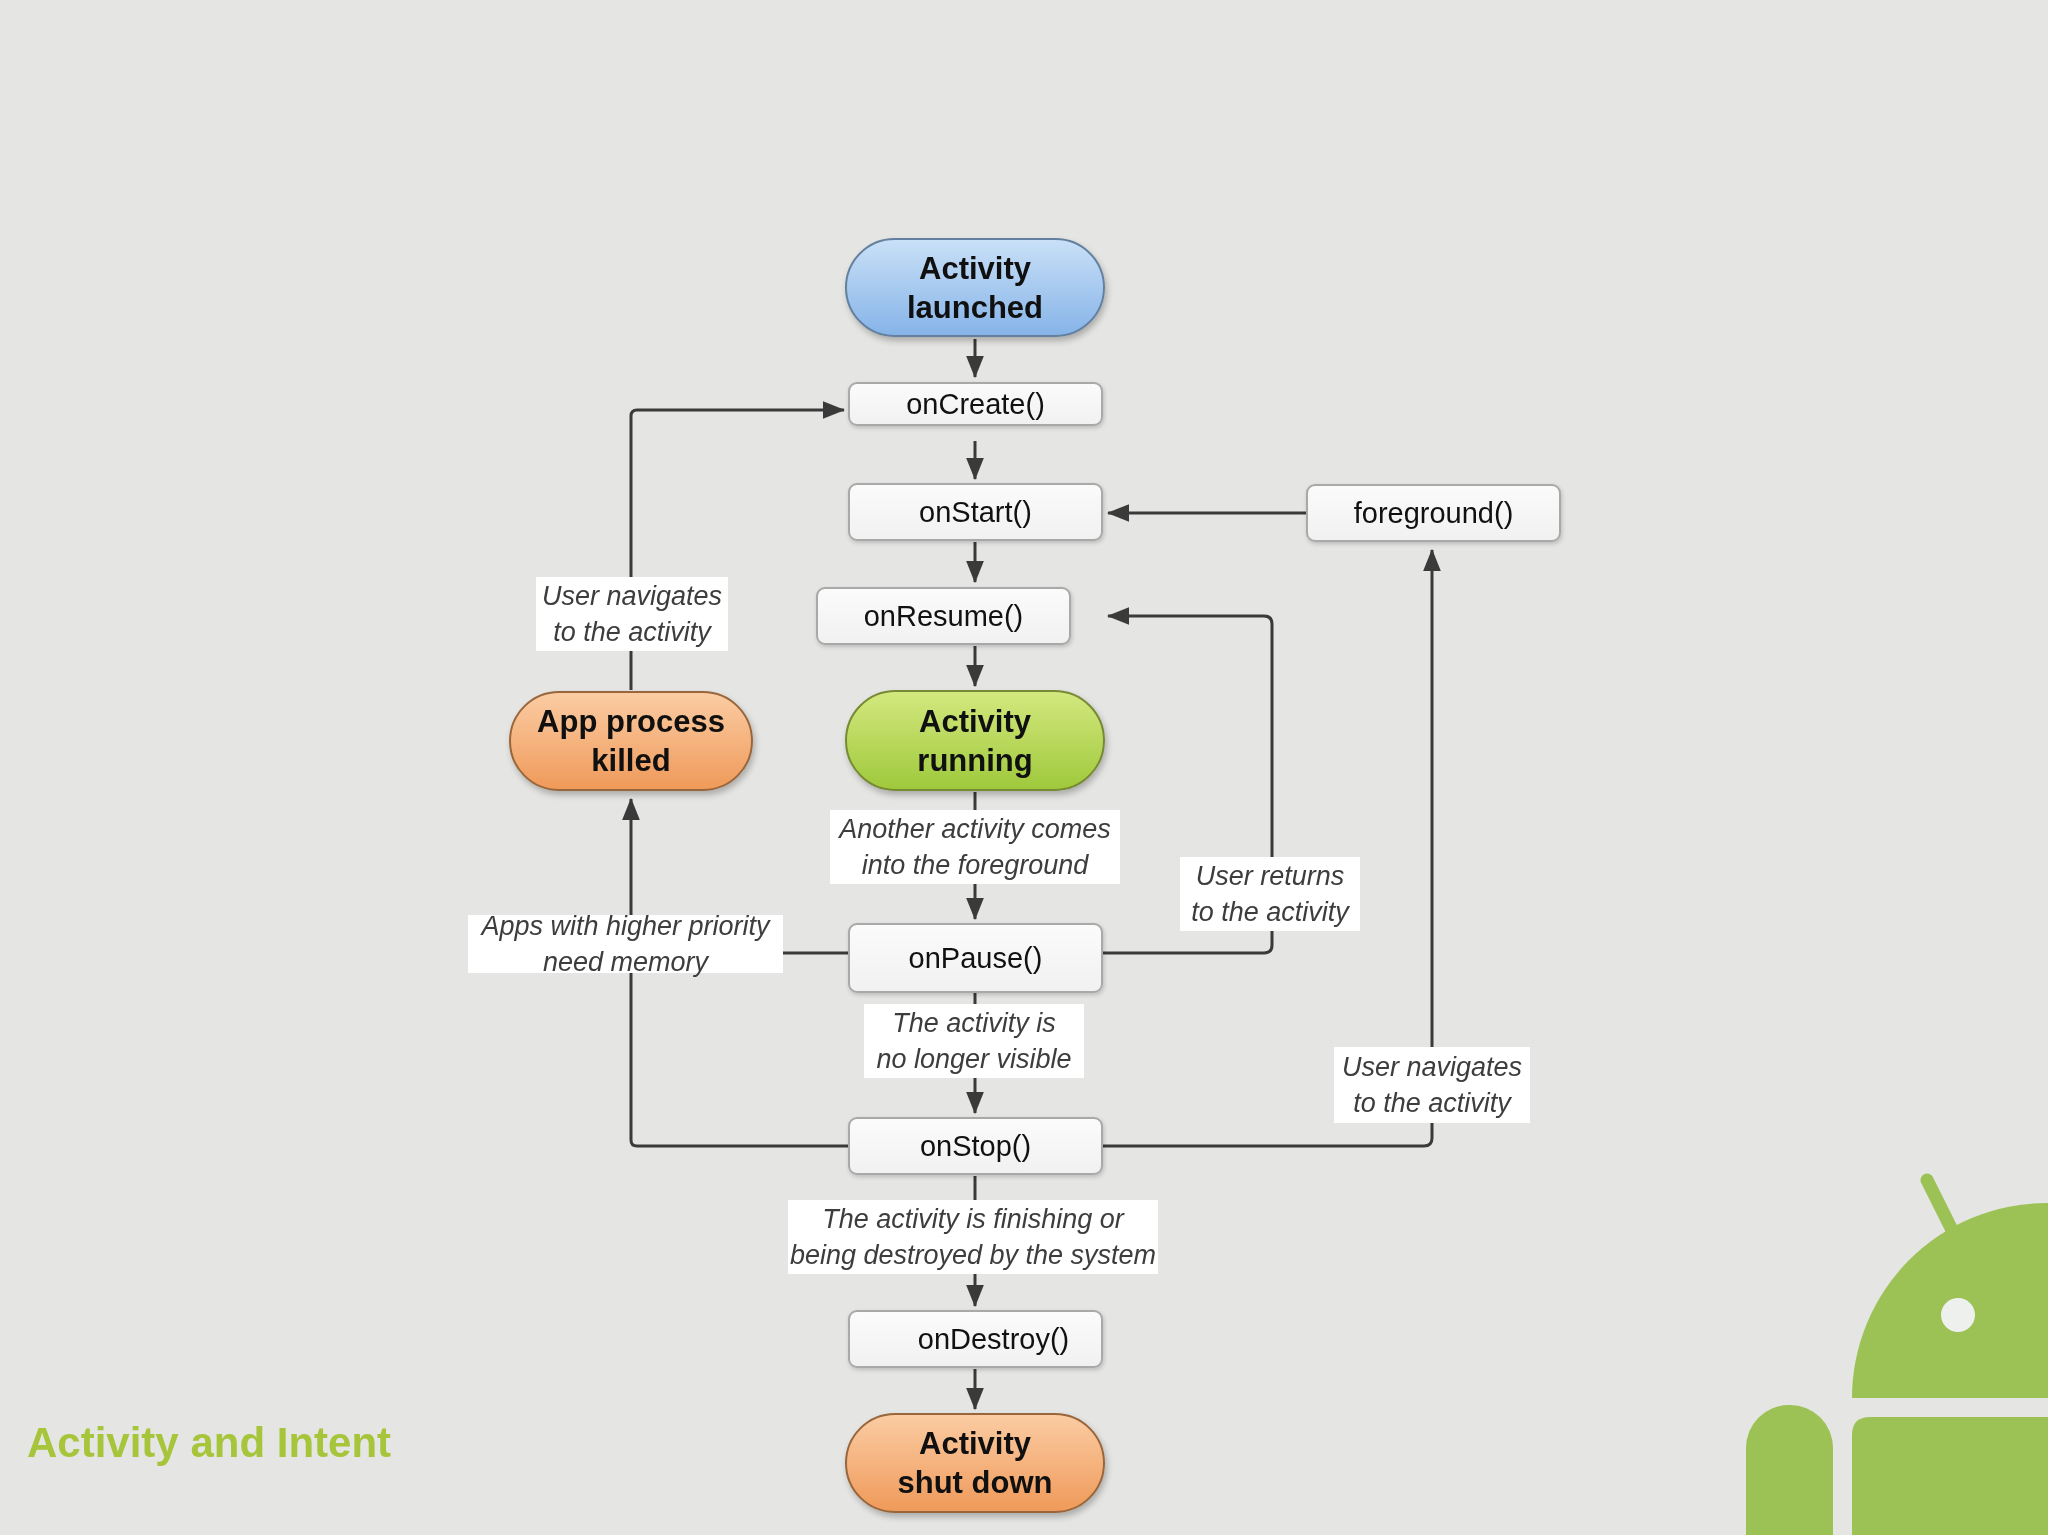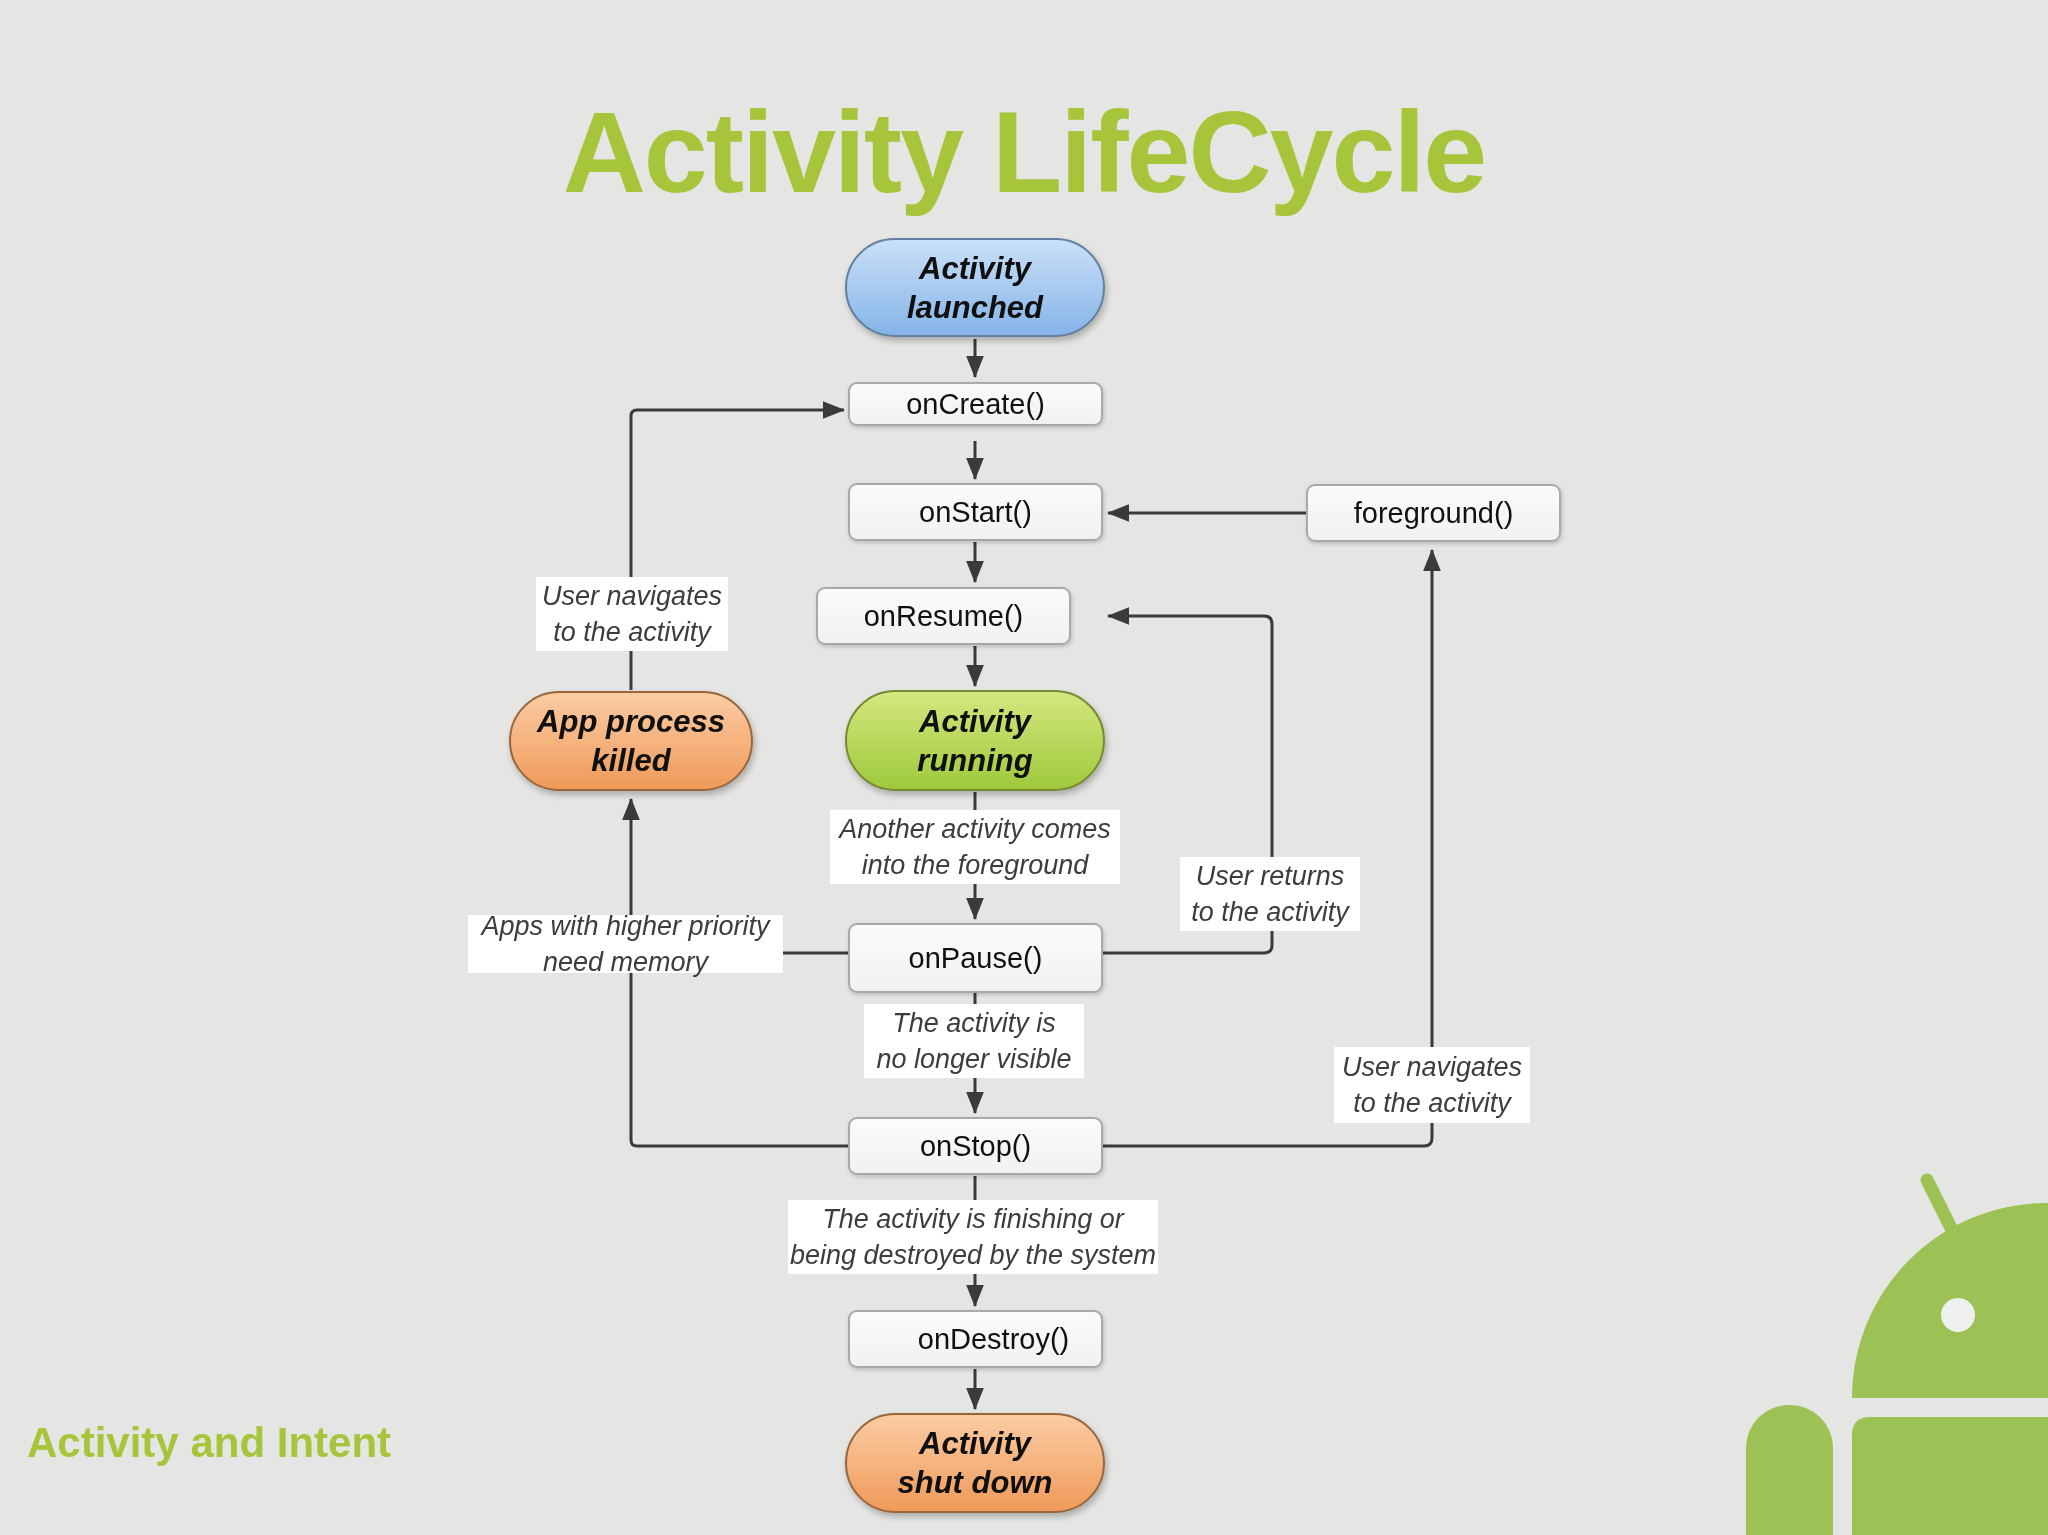--- a/index.html
+++ b/index.html
@@ -37,21 +37,20 @@
     background:linear-gradient(to bottom,#fbfbfb,#f1f1f1);
     border:2px solid var(--box-border,#a9a9a9);
     border-radius:9px;
     box-shadow:1px 2px 4px rgba(0,0,0,0.18);
     font-size:29px;color:var(--box-text,#111);
   }
   .pill{
     border-radius:52px;
     font-size:31px;font-weight:bold;line-height:39px;color:#101010;
     box-shadow:2px 4px 6px rgba(0,0,0,0.25);
-    font-style:italic;
   }
   .pill.blue{
     background:linear-gradient(to bottom,var(--blue-top,#c9e0f7),var(--blue-bottom,#86b4e8));
     border:2px solid var(--blue-border,#64809f);
   }
   .pill.green{
     background:linear-gradient(to bottom,var(--green-top,#d3e87e),var(--green-bottom,#9fc93c));
     border:2px solid var(--green-border,#768a33);
   }
   .pill.orange{
@@ -66,21 +65,20 @@
     box-sizing:border-box;
     font-style:italic;
   }
   .robot{position:absolute;left:1700px;top:1150px;}
 </style>
 </head>
 <body>
 
 <div class="slide">
 
-  <div class="title">Activity LifeCycle</div>
 
   <svg class="connectors" width="2048" height="1535" viewBox="0 0 2048 1535">
     <defs>
       <marker id="ah" viewBox="0 0 10 8" refX="9.5" refY="4" markerWidth="7.5" markerHeight="6" orient="auto-start-reverse">
         <path d="M0 0 L10 4 L0 8 Z" style="fill:var(--arrow,#3a3a3a);stroke:none"></path>
       </marker>
     </defs>
     <path d="M975 339 V377" marker-end="url(#ah)"></path>
     <path d="M975 441 V479" marker-end="url(#ah)"></path>
     <path d="M975 542 V582" marker-end="url(#ah)"></path>

